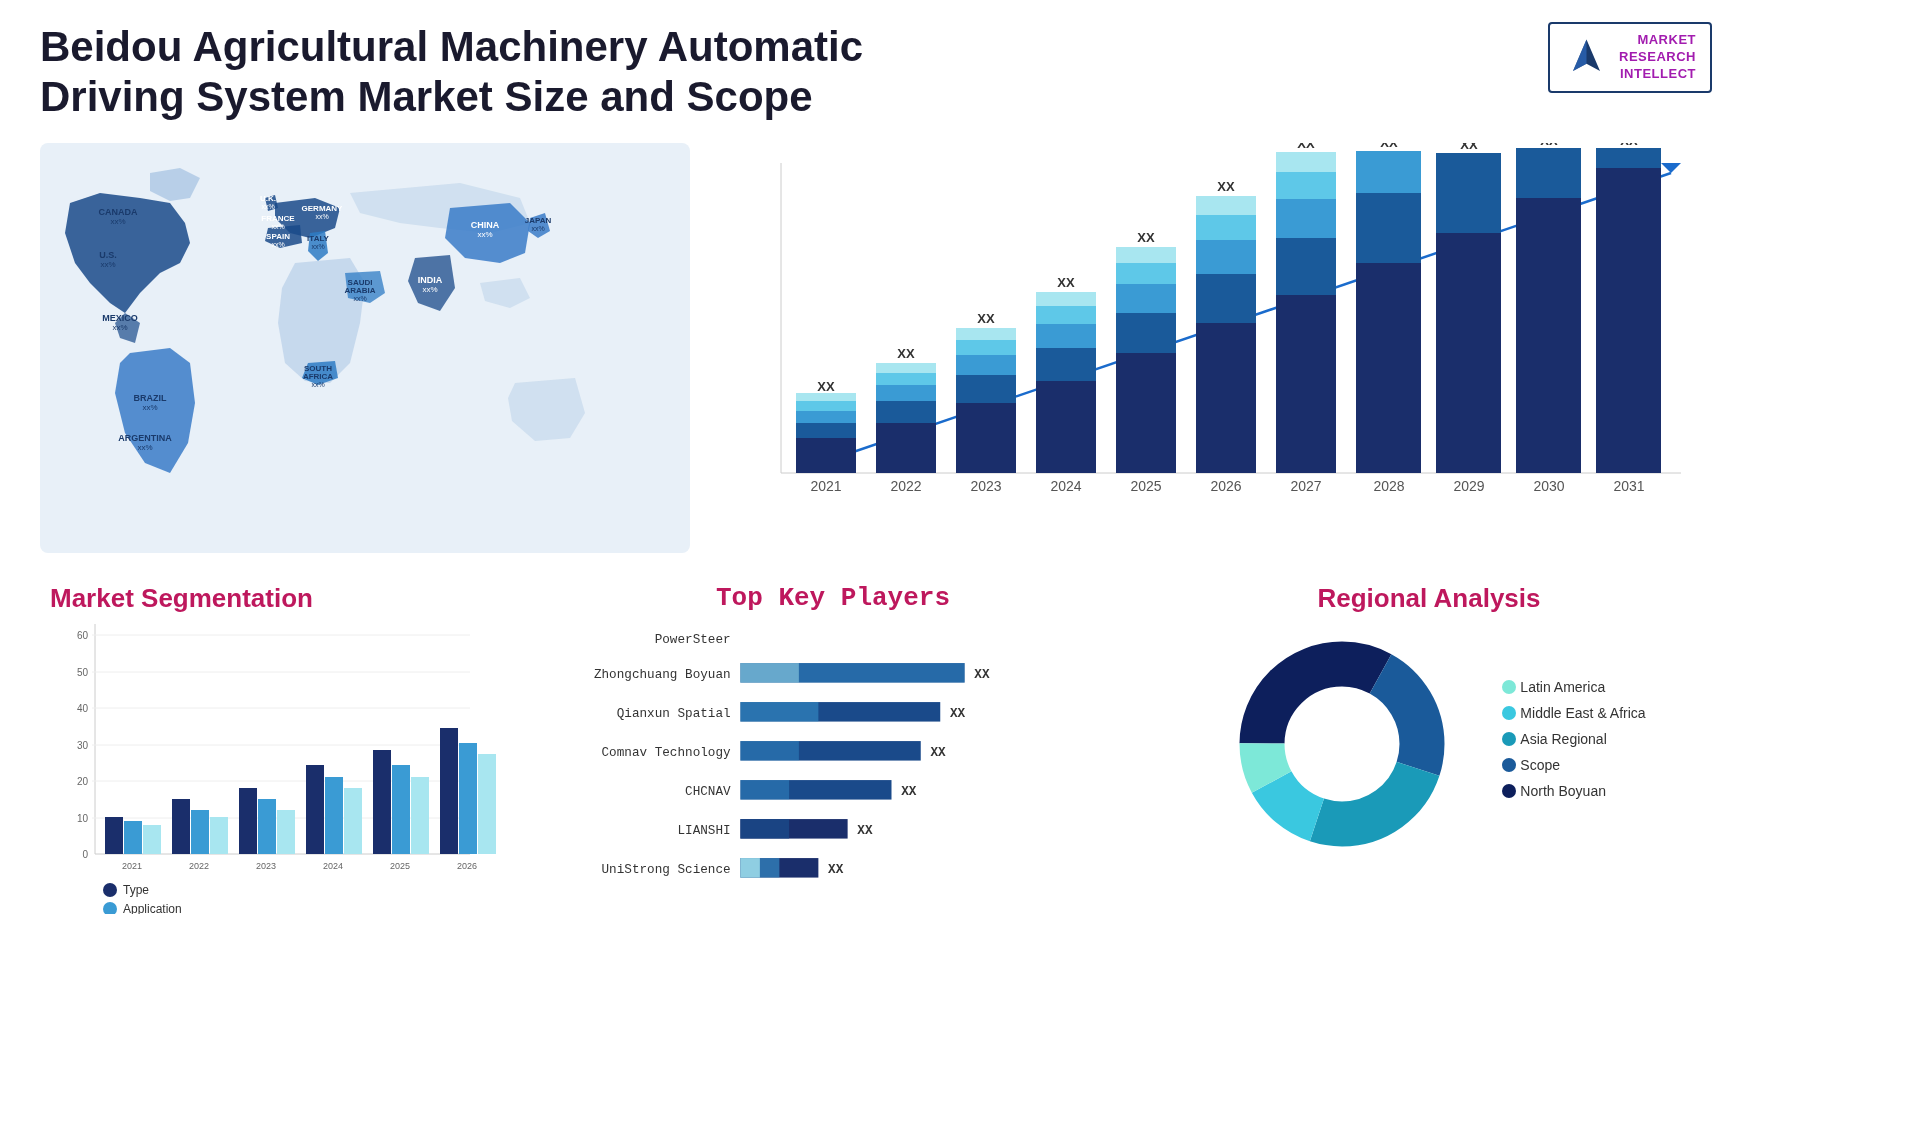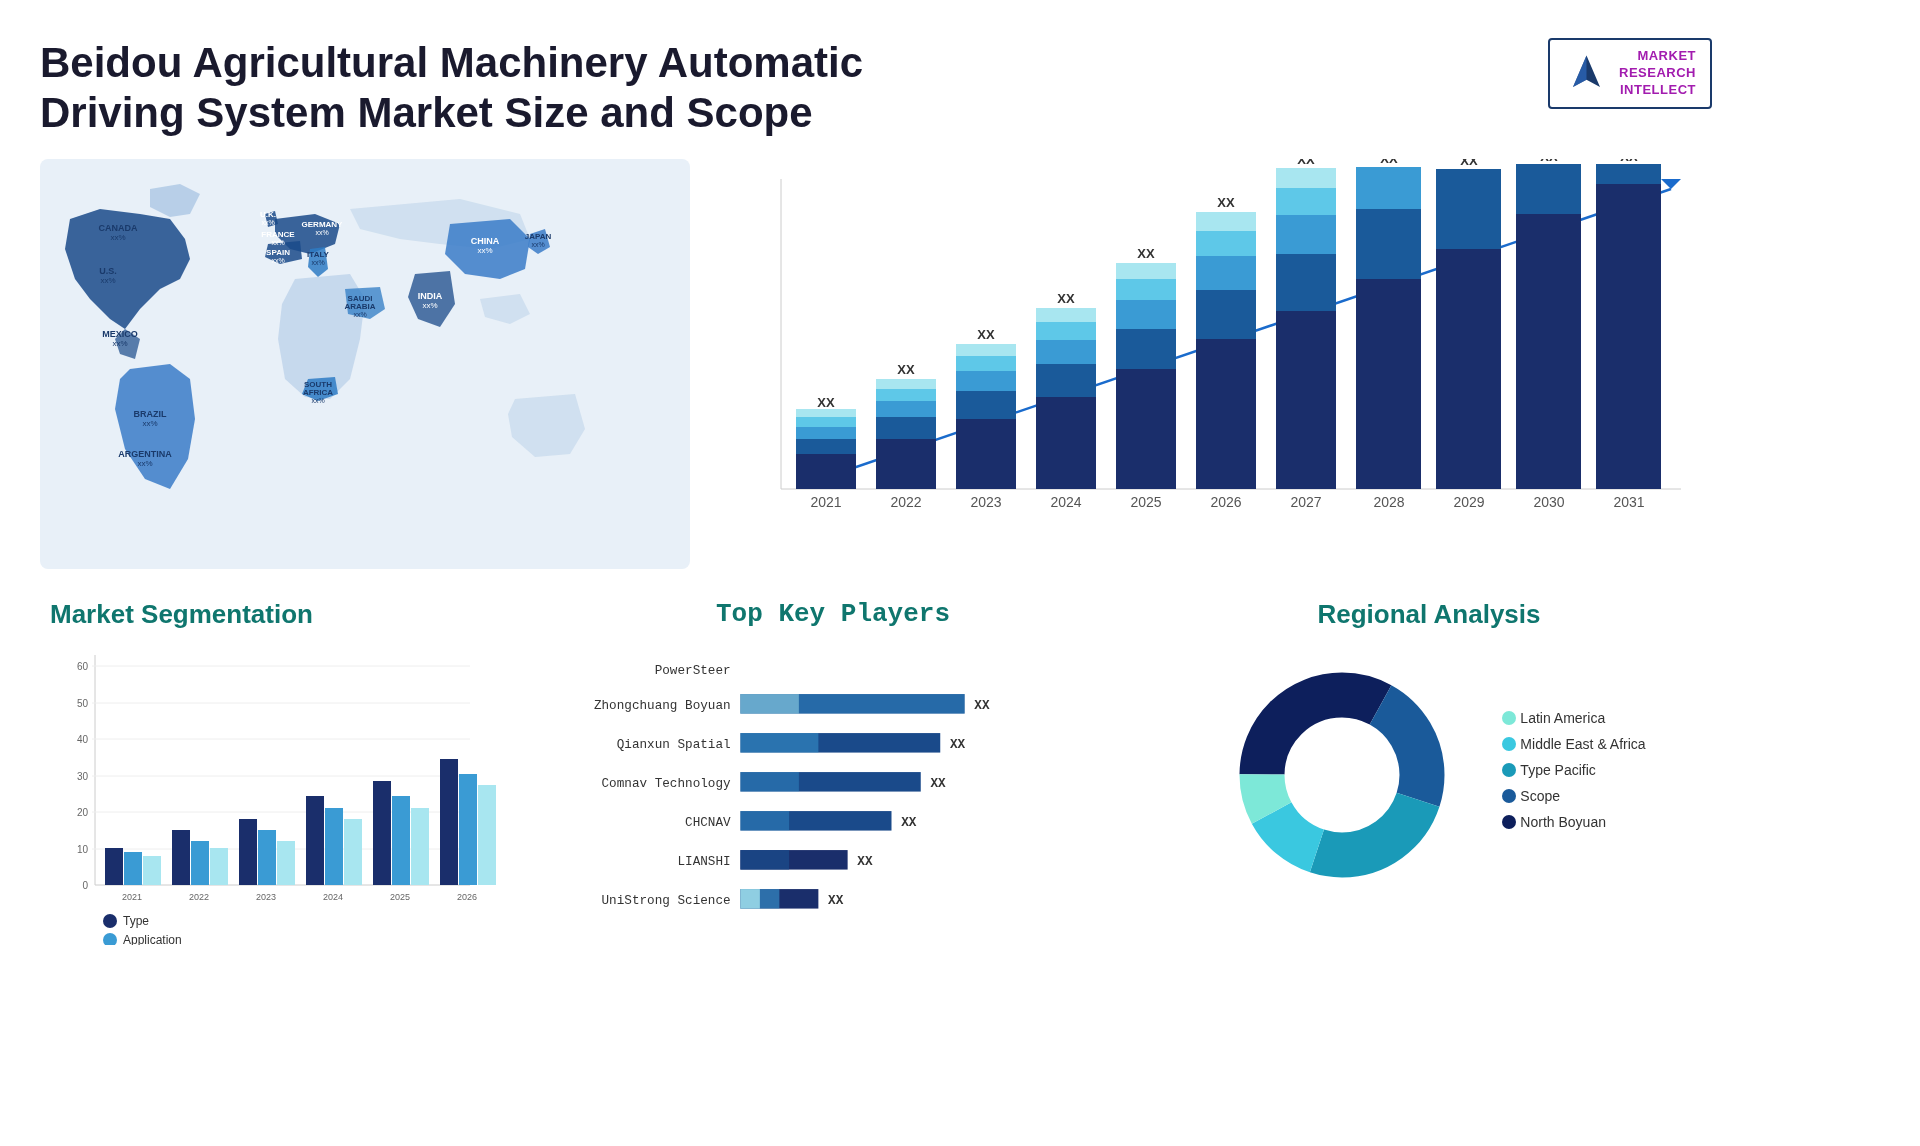--- a/index.html
+++ b/index.html
@@ -8,21 +8,21 @@
       background: #fff;
       width: 1920px;
       min-height: 1146px;
       overflow: hidden;
     }
 
     .page-container {
       width: 1752px;
       min-height: 1146px;
       background: #fff;
-      padding: 38px 40px;
+      padding: 22px 40px;
       position: relative;
     }
 
     
     .header {
       display: flex;
       justify-content: space-between;
       align-items: flex-start;
       margin-bottom: 20px;
     }
@@ -64,22 +64,21 @@
       display: grid;
       grid-template-columns: 480px 1fr 1fr;
       gap: 30px;
       margin-top: 10px;
     }
 
     
     .section-title {
       font-size: 26px;
       font-weight: 700;
-      color: #0f766e;
-      margin-bottom: 15px;
+      color: #be185d;
       text-align: center;
     }
 
     
     .world-map-container {
       position: relative;
       width: 100%;
       height: 400px;
     }
 
@@ -461,21 +460,21 @@
           <li class="legend-item">
             <div class="legend-dot" style="background:#7de8d8;"></div>
             <span>Latin America</span>
           </li>
           <li class="legend-item">
             <div class="legend-dot" style="background:#3ac8e0;"></div>
             <span>Middle East &amp; Africa</span>
           </li>
           <li class="legend-item">
             <div class="legend-dot" style="background:#1a9ab8;"></div>
-            <span>Type Pacific</span>
+            <span>Asia Regional</span>
           </li>
           <li class="legend-item">
             <div class="legend-dot" style="background:#1a5a9a;"></div>
             <span>Scope</span>
           </li>
           <li class="legend-item">
             <div class="legend-dot" style="background:#0d1f5c;"></div>
             <span>North Boyuan</span>
           </li>
         </ul>

